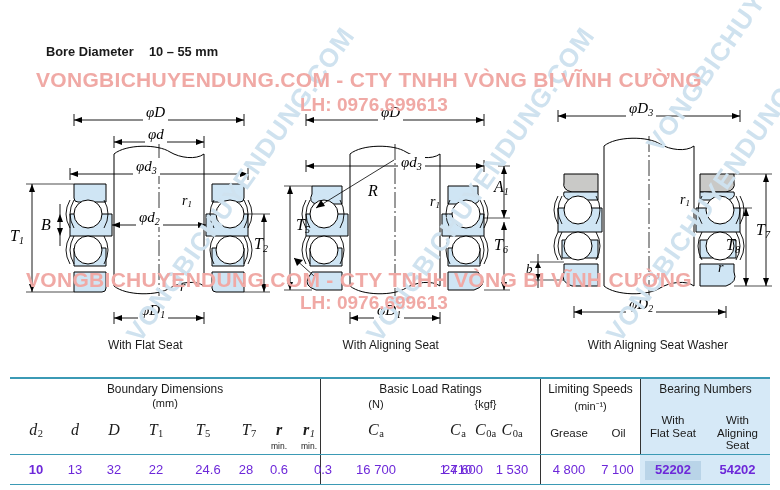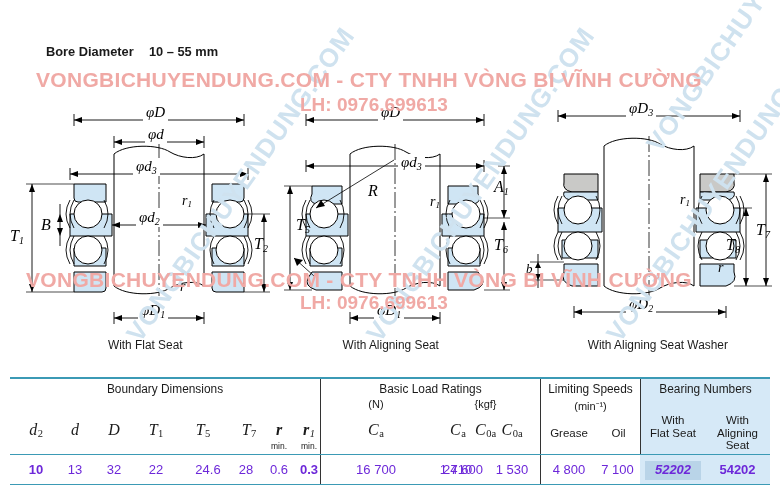--- a/index.html
+++ b/index.html
@@ -467,20 +467,21 @@
       <div class="rule-mid"></div>
       <div class="rule-bot"></div>
 
       <div class="vsep" style="left:310px;"></div>
       <div class="vsep" style="left:530px;"></div>
       <div class="vsep" style="left:630px;"></div>
       <div class="vsep-row" style="left:310px;"></div>
       <div class="vsep-row" style="left:530px;"></div>
 
       <div class="grp" style="left:0px; top:5px; width:310px;">Boundary Dimensions</div>
+      <div class="unit" style="left:0px; top:20px; width:310px;">(mm)</div>
 
       <div class="grp" style="left:311px; top:5px; width:219px;">Basic Load Ratings</div>
       <div class="unit" style="left:311px; top:21px; width:110px;">(N)</div>
       <div class="unit" style="left:421px; top:21px; width:109px;">{kgf}</div>
 
       <div class="grp" style="left:531px; top:5px; width:99px;">Limiting Speeds</div>
       <div class="unit" style="left:531px; top:21px; width:99px;">(min⁻¹)</div>
 
       <div class="grp" style="left:631px; top:5px; width:129px;">Bearing Numbers</div>
 
@@ -537,29 +538,29 @@
 
       <div class="sel" style="left:635px; top:84px; width:56px; height:19px;"></div>
 
       <div class="cell bold" style="left:6px; top:85px; width:40px;">10</div>
       <div class="cell" style="left:46px; top:85px; width:38px;">13</div>
       <div class="cell" style="left:84px; top:85px; width:40px;">32</div>
       <div class="cell" style="left:124px; top:85px; width:44px;">22</div>
       <div class="cell" style="left:173px; top:85px; width:50px;">24.6</div>
       <div class="cell" style="left:214px; top:85px; width:44px;">28</div>
       <div class="cell" style="left:252px; top:85px; width:34px;">0.6</div>
-      <div class="cell" style="left:282px; top:85px; width:34px;font-weight:bold;">0.3</div>
+      <div class="cell" style="left:296px; top:85px; width:34px;">0.3</div>
 
       <div class="cell" style="left:311px; top:85px; width:110px;">16 700</div>
       <div class="cell" style="left:411px; top:85px; width:84px;">24 600</div>
       <div class="cell" style="left:416px; top:85px; width:60px;">1 710</div>
       <div class="cell" style="left:474px; top:85px; width:56px;">1 530</div>
 
       <div class="cell" style="left:531px; top:85px; width:56px;">4 800</div>
       <div class="cell" style="left:585px; top:85px; width:45px;">7 100</div>
 
-      <div class="cell bold" style="left:631px; top:85px; width:64px;font-style:italic;">52202</div>
+      <div class="cell bold" style="left:631px; top:85px; width:64px;">52202</div>
       <div class="cell bold" style="left:695px; top:85px; width:65px;">54202</div>
 
     </div>
   </div>
 
 </div>
 
 </body></html>

